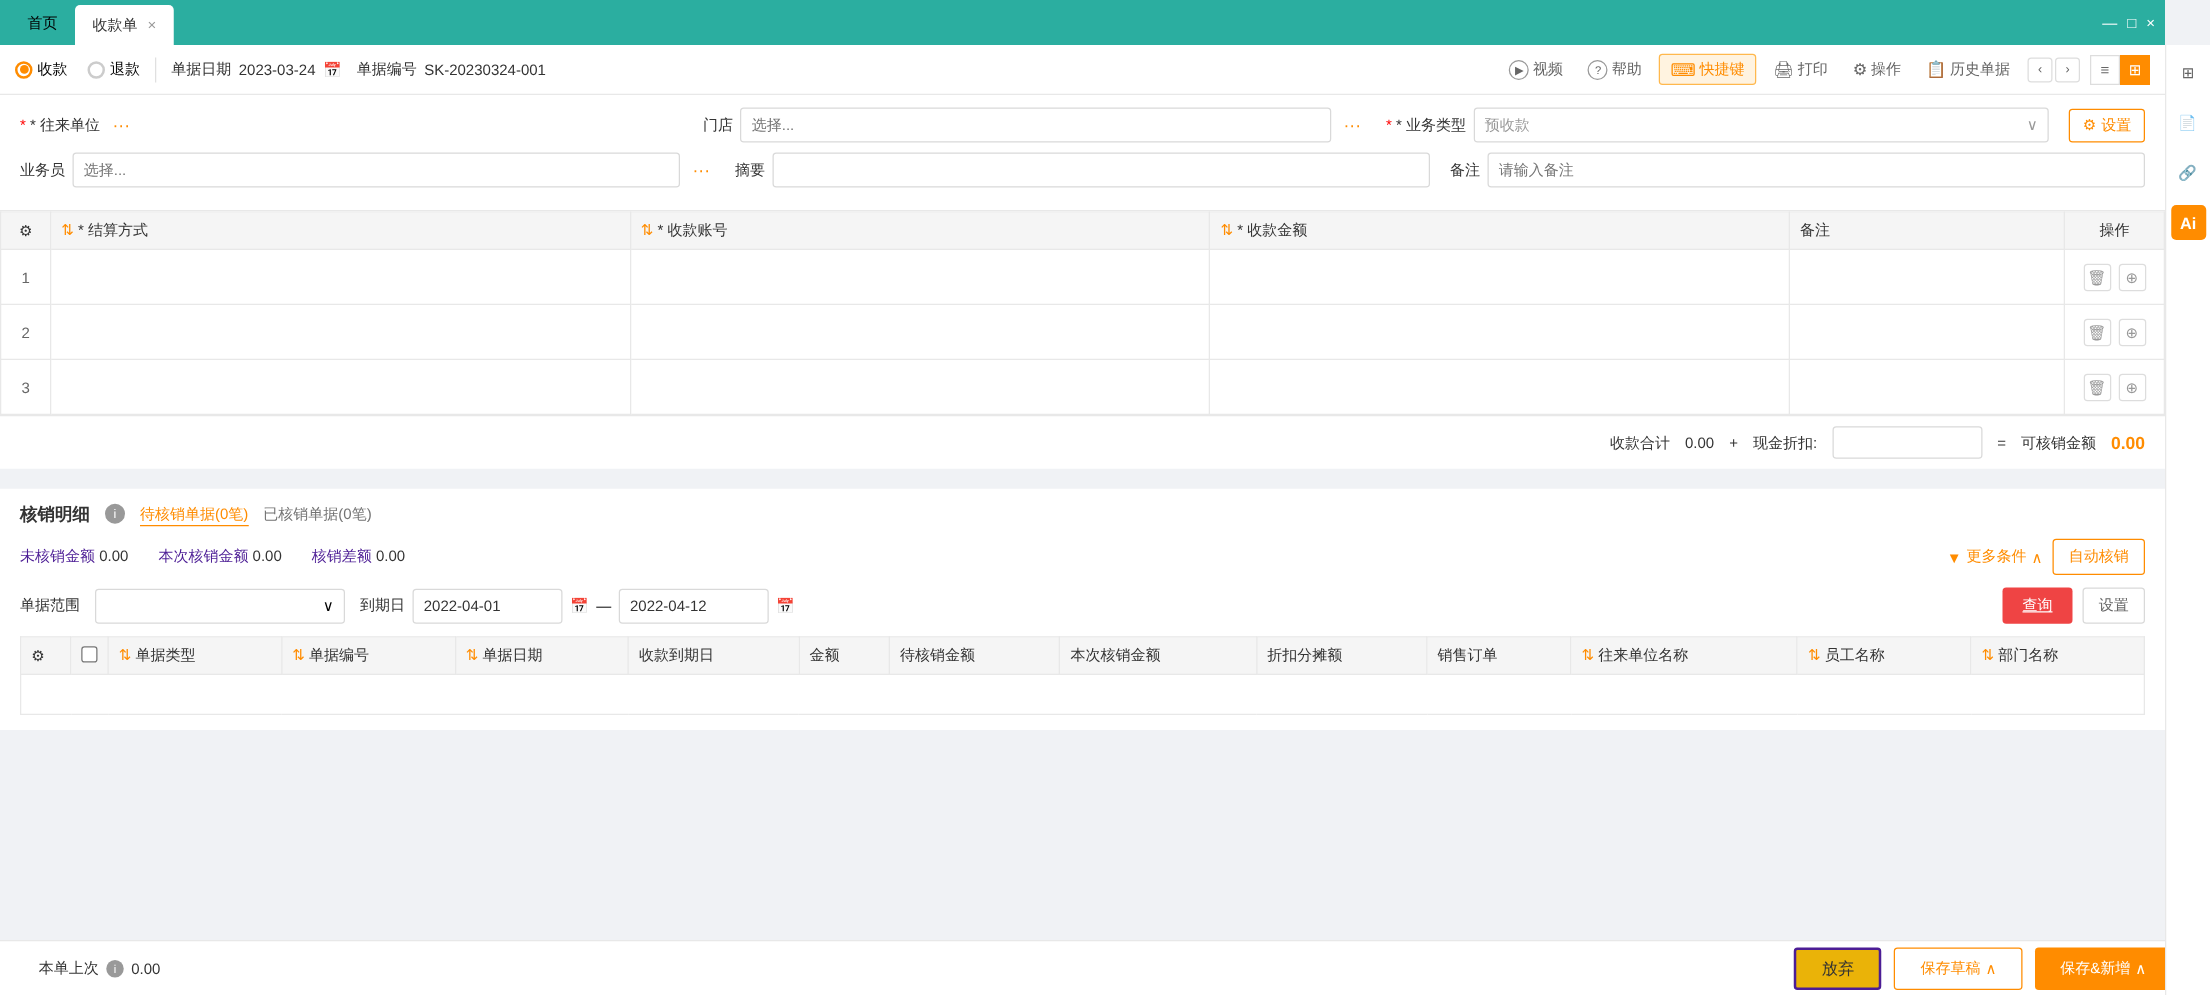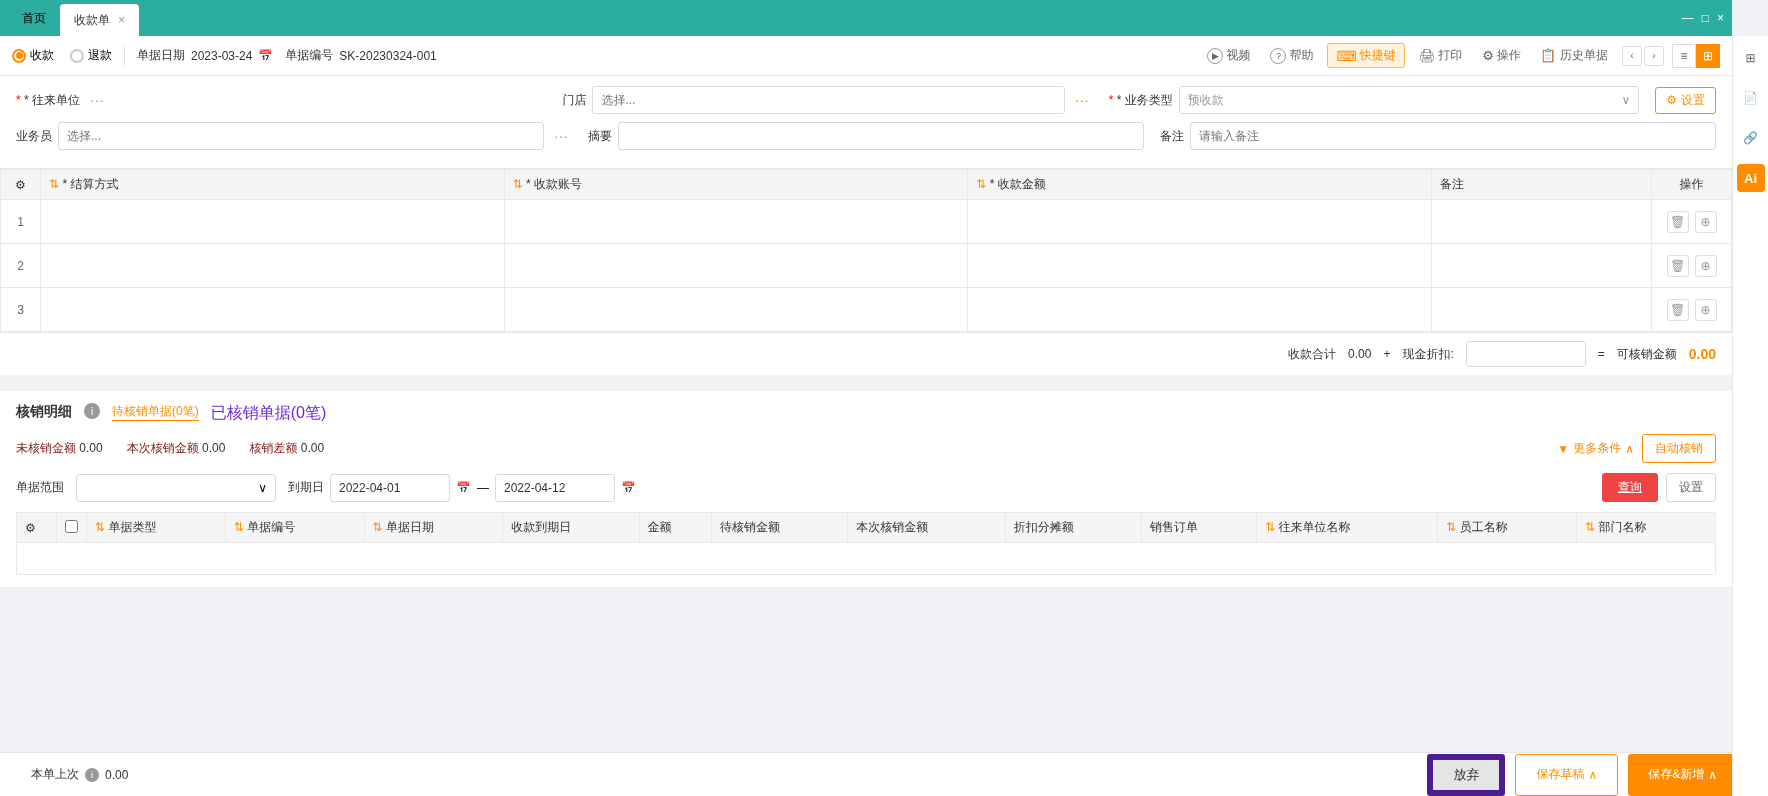--- a/index.html
+++ b/index.html
@@ -116,23 +116,23 @@
     
     .verify-section {
       background: #fff;
       margin-top: 8px;
       padding: 12px 16px;
     }
     .verify-header { display: flex; align-items: flex-start; gap: 12px; margin-bottom: 10px; }
     .verify-title { font-size: 14px; font-weight: 600; color: #333; }
     .info-icon { width: 16px; height: 16px; border-radius: 50%; background: #999; color: #fff; display: flex; align-items: center; justify-content: center; font-size: 10px; cursor: pointer; }
     .tab-link { color: #ff8c00; cursor: pointer; border-bottom: 1px solid #ff8c00; font-size: 12px; }
-    .tab-link-gray { color: #6d28d9; cursor: pointer; font-size: 16px; }
+    .tab-link-gray { color: #737373; cursor: pointer; font-size: 12px; }
     .verify-stats { display: flex; align-items: center; gap: 24px; margin-bottom: 10px; font-size: 12px; color: #333; }
-    .stat-label { color: #7f1d1d; }
+    .stat-label { color: #4c1d95; }
     .verify-filters { display: flex; align-items: center; gap: 12px; margin-bottom: 10px; }
     .filter-select { display: flex; align-items: center; gap: 4px; border: 1px solid #d9d9d9; border-radius: 3px; padding: 0 8px; height: 28px; min-width: 200px; }
     .filter-select .placeholder { color: #999; flex: 1; }
     .date-field { display: flex; align-items: center; gap: 6px; }
     .date-input { height: 28px; border: 1px solid #d9d9d9; border-radius: 3px; padding: 0 8px; width: 120px; font-size: 12px; color: #333; }
     .date-icon { color: #999; cursor: pointer; }
     .filter-right { margin-left: auto; display: flex; align-items: center; gap: 8px; }
     .more-conditions { display: flex; align-items: center; gap: 4px; color: #ff8c00; cursor: pointer; font-size: 12px; }
     .btn-query { background: #ef4444; color: #fff; border: none; border-radius: 3px; padding: 5px 16px; cursor: pointer; font-size: 12px; text-decoration: underline; }
     .btn-auto { background: #fff; color: #ff8c00; border: 1px solid #ff8c00; border-radius: 3px; padding: 5px 12px; cursor: pointer; font-size: 12px; }
@@ -151,21 +151,21 @@
       right: 0;
       height: 44px;
       background: #fff;
       border-top: 1px solid #e8e8e8;
       display: flex;
       align-items: center;
       padding: 0 31px;
     }
     .footer-info { display: flex; align-items: center; gap: 6px; color: #333; font-size: 12px; }
     .footer-right { margin-left: auto; display: flex; gap: 10px; }
-    .btn-abandon { background: #e5e5e5; border: 6px solid #4c1d95; border-radius: 3px; padding: 6px 20px; cursor: pointer; font-size: 13px; color: #333; }
+    .btn-abandon { background: #eab308; border: 2px solid #4c1d95; border-radius: 3px; padding: 6px 20px; cursor: pointer; font-size: 13px; color: #333; }
     .btn-draft { background: #fff; border: 1px solid #ff8c00; border-radius: 3px; padding: 6px 20px; cursor: pointer; font-size: 13px; color: #ff8c00; display: flex; align-items: center; gap: 4px; }
     .btn-save-new { background: #ff8c00; border: none; border-radius: 3px; padding: 6px 20px; cursor: pointer; font-size: 13px; color: #fff; display: flex; align-items: center; gap: 4px; }
 
     
     .right-sidebar {
       position: fixed;
       right: 0;
       top: 36px;
       bottom: 0;
       width: 36px;

